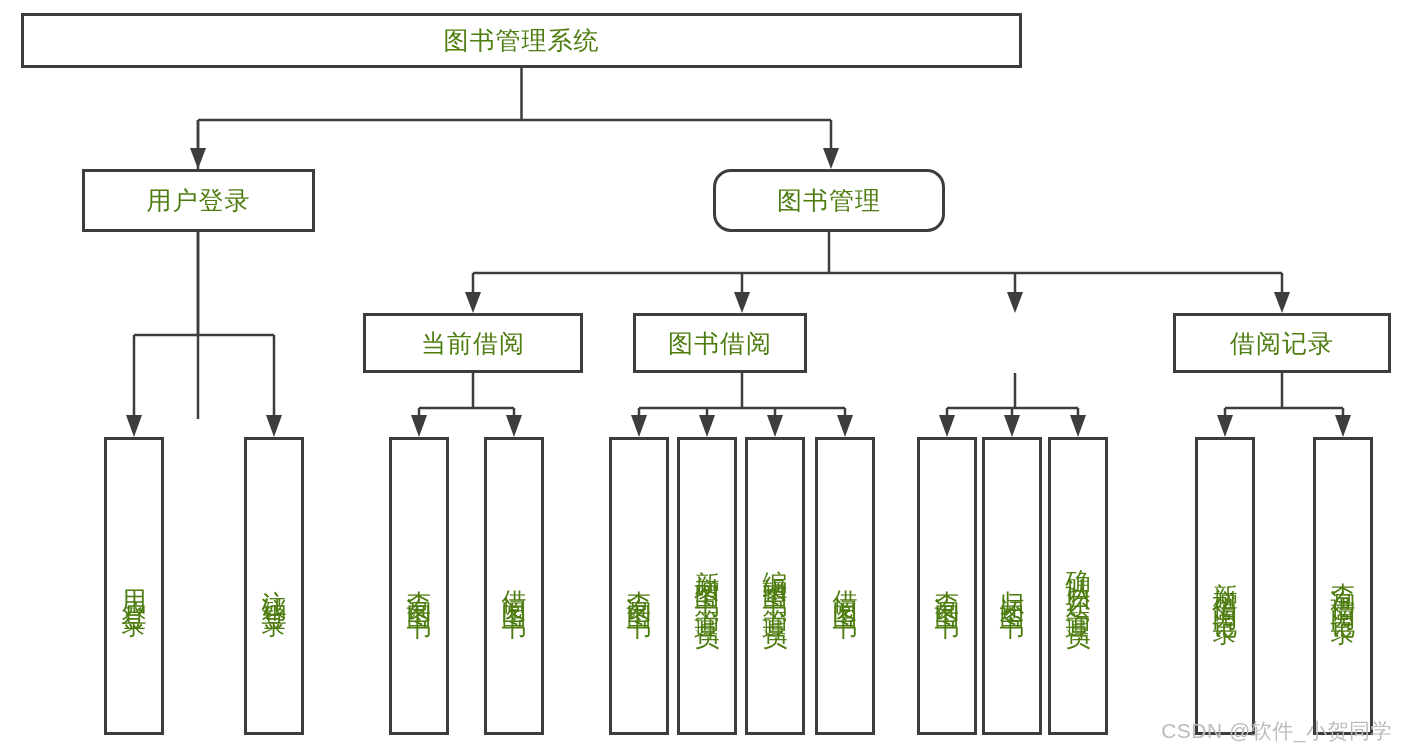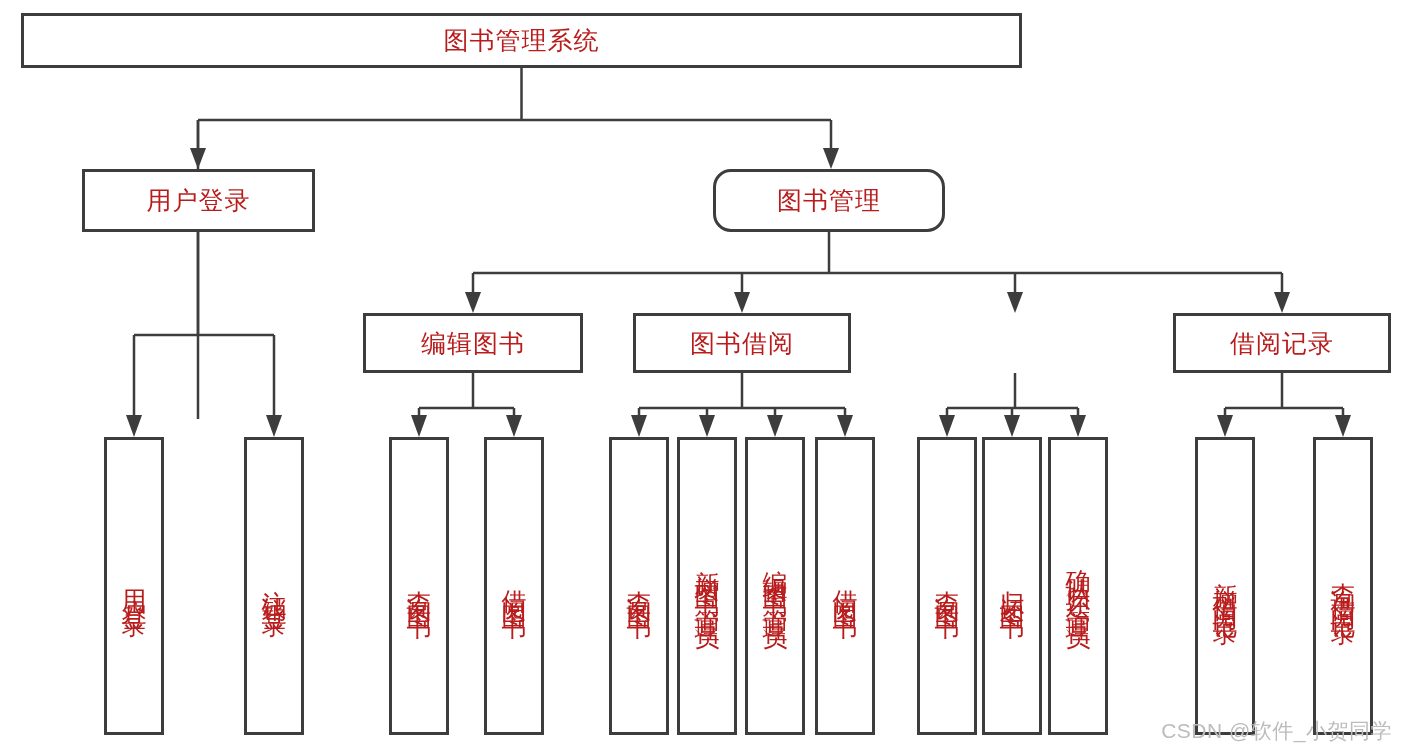--- a/index.html
+++ b/index.html
@@ -9,38 +9,38 @@
     background:#ffffff;
     font-family:"Liberation Sans","DejaVu Sans",sans-serif;
     overflow:hidden;
   }
   .connectors{position:absolute;left:0;top:0;width:1405px;height:747px;}
   .node{
     position:absolute;
     box-sizing:border-box;
     background:#ffffff;
     border:3px solid #3d3d3d;
-    color:#b91c1c;
+    color:#4d7c0f;
     display:flex;align-items:center;justify-content:center;
     text-align:center;
   }
   .hbox{font-size:25px;letter-spacing:1px;}
   .vbox{
     font-size:25px;
     writing-mode:vertical-rl;
     text-orientation:mixed;
     letter-spacing:8px;
     line-height:1;
   }
   
   .n-root {left:21px;  top:13px;  width:1001px;height:55px;}
   .n-ulogin {left:82px;  top:169px; width:233px; height:63px;}
   .n-bmgmt {left:713px; top:169px; width:232px; height:63px;border-radius:18px;}
   .n-nbr {left:363px; top:313px; width:220px; height:60px;}
-  .n-bb  {left:633px; top:313px; width:218px; height:60px;}
+  .n-bb  {left:633px; top:313px; width:174px; height:60px;}
   .n-cb  {left:906px; top:313px; width:218px; height:60px;}
   .n-br  {left:1173px;top:313px; width:218px; height:60px;}
   
   .leaf{top:437px;width:60px;height:298px;}
   .n-a1{left:104px;} .n-a2{left:244px;}
   .n-b1{left:389px;} .n-b2{left:484px;}
   .n-c1{left:609px;} .n-c2{left:677px;} .n-c3{left:745px;} .n-c4{left:815px;}
   .n-d1{left:917px;} .n-d2{left:982px;} .n-d3{left:1048px;}
   .n-e1{left:1195px;} .n-e2{left:1313px;}
   .watermark{
@@ -105,21 +105,21 @@
       <polygon points="1217,415 1233,415 1225,437"></polygon>
       <polygon points="1335,415 1351,415 1343,437"></polygon>
     </g>
   </svg>
 
   <div class="node hbox n-root">图书管理系统</div>
 
   <div class="node hbox n-ulogin">用户登录</div>
   <div class="node hbox n-bmgmt">图书管理</div>
 
-  <div class="node hbox n-nbr">编辑图书</div>
+  <div class="node hbox n-nbr">当前借阅</div>
   <div class="node hbox n-bb">图书借阅</div>
   <div class="node hbox n-br">借阅记录</div>
 
   <div class="node vbox leaf n-a1">用户登录</div>
   <div class="node vbox leaf n-a2">注销登录</div>
 
   <div class="node vbox leaf n-b1">查询图书</div>
   <div class="node vbox leaf n-b2">借阅图书</div>
 
   <div class="node vbox leaf n-c1">查询图书</div>

